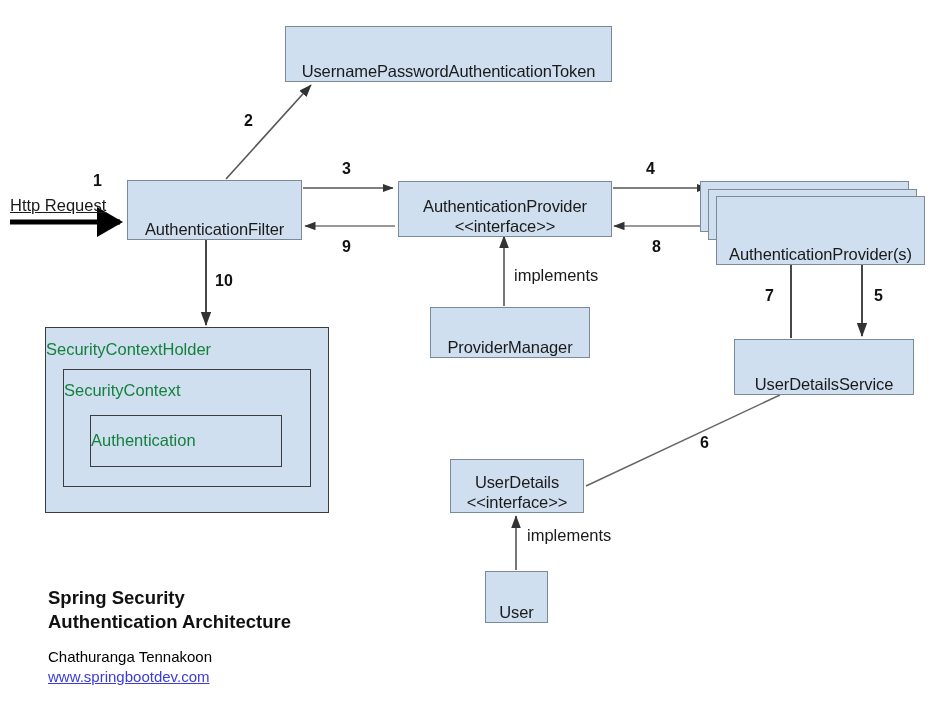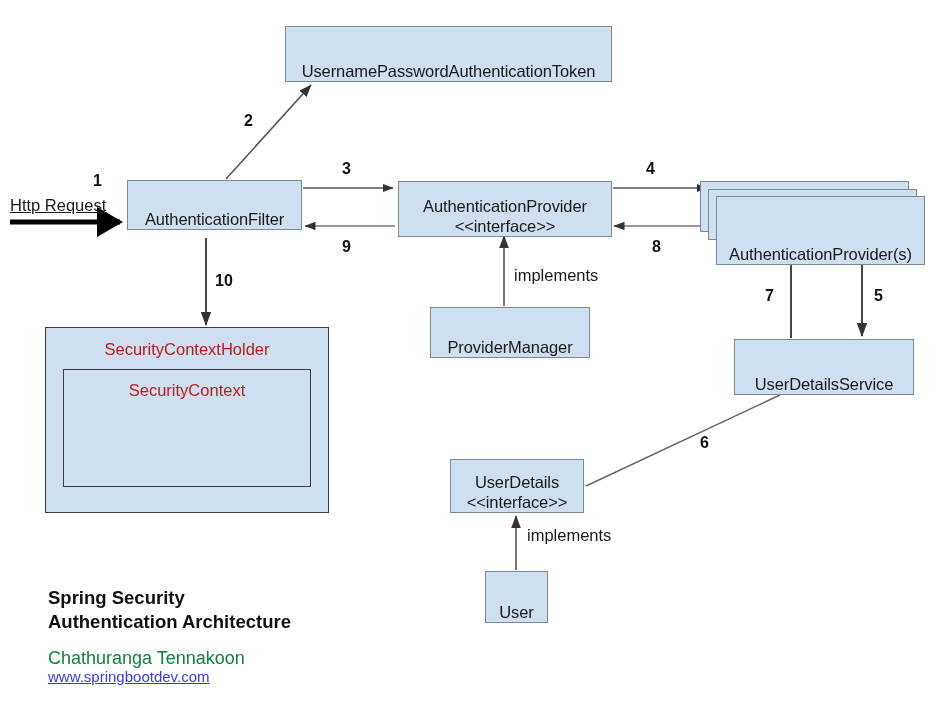--- a/index.html
+++ b/index.html
@@ -35,23 +35,22 @@
   }
   .box .l2 { display: block; }
   .box-shadowstack {
     background: #cfdfef;
     border: 1px solid #7a8a99;
   }
   .nested-label {
     position: absolute;
     left: 0;
     right: 0;
-    text-align: center;
     font-size: 16.5px;
-    color: #b91c1c;
+    color: #15803d;
   }
   .container-box {
     position: absolute;
     box-sizing: border-box;
     background: #cfdfef;
     border: 1px solid #3c3c3c;
   }
   .edge-label {
     position: absolute;
     font-size: 16px;
@@ -68,22 +67,22 @@
   .title {
     position: absolute;
     font-size: 18.5px;
     font-weight: bold;
     color: #111111;
     line-height: 1.28;
     white-space: nowrap;
   }
   .byline {
     position: absolute;
-    font-size: 18px;
-    color: #15803d;
+    font-size: 15px;
+    color: #000000;
     white-space: nowrap;
   }
   .sitelink {
     position: absolute;
     font-size: 15px;
     color: #3b3bdd;
     text-decoration: underline;
     white-space: nowrap;
     cursor: pointer;
   }
@@ -133,21 +132,21 @@
 
     <line x1="780" y1="395" x2="586" y2="486" stroke="#666666" stroke-width="1.5"></line>
 
     <line x1="516" y1="570" x2="516" y2="516" stroke="#555555" stroke-width="1.6" marker-end="url(#arrow)"></line>
   </svg>
 
   <div class="box" style="left:285px; top:26px; width:327px; height:56px;">
     <span>UsernamePasswordAuthenticationToken</span>
   </div>
 
-  <div class="box" style="left:127px; top:180px; width:175px; height:50px;">
+  <div class="box" style="left:127px; top:180px; width:175px; height:60px;">
     <span>AuthenticationFilter</span>
   </div>
 
   <div class="box" style="left:398px; top:181px; width:214px; height:56px;">
     <span>AuthenticationProvider</span>
     <span class="l2">&lt;&lt;interface&gt;&gt;</span>
   </div>
 
   <div class="box-shadowstack" style="position:absolute; left:700px; top:181px; width:209px; height:51px; box-sizing:border-box;"></div>
   <div class="box-shadowstack" style="position:absolute; left:708px; top:189px; width:209px; height:51px; box-sizing:border-box;"></div>
@@ -171,20 +170,23 @@
   <div class="box" style="left:485px; top:571px; width:63px; height:52px;">
     <span>User</span>
   </div>
 
   <div class="container-box" style="left:45px; top:327px; width:284px; height:186px;">
     <div class="nested-label" style="top:12px;">SecurityContextHolder</div>
 
     <div class="container-box" style="left:17px; top:41px; width:248px; height:118px;">
       <div class="nested-label" style="top:11px;">SecurityContext</div>
 
+      <div class="container-box" style="left:26px; top:45px; width:192px; height:52px;">
+        <div class="nested-label" style="top:15px;">Authentication</div>
+      </div>
     </div>
   </div>
 
   <div class="edge-label" style="left:93px; top:172px;">1</div>
   <div class="edge-label" style="left:244px; top:112px;">2</div>
   <div class="edge-label" style="left:342px; top:160px;">3</div>
   <div class="edge-label" style="left:646px; top:160px;">4</div>
   <div class="edge-label" style="left:874px; top:287px;">5</div>
   <div class="edge-label" style="left:700px; top:434px;">6</div>
   <div class="edge-label" style="left:765px; top:287px;">7</div>

